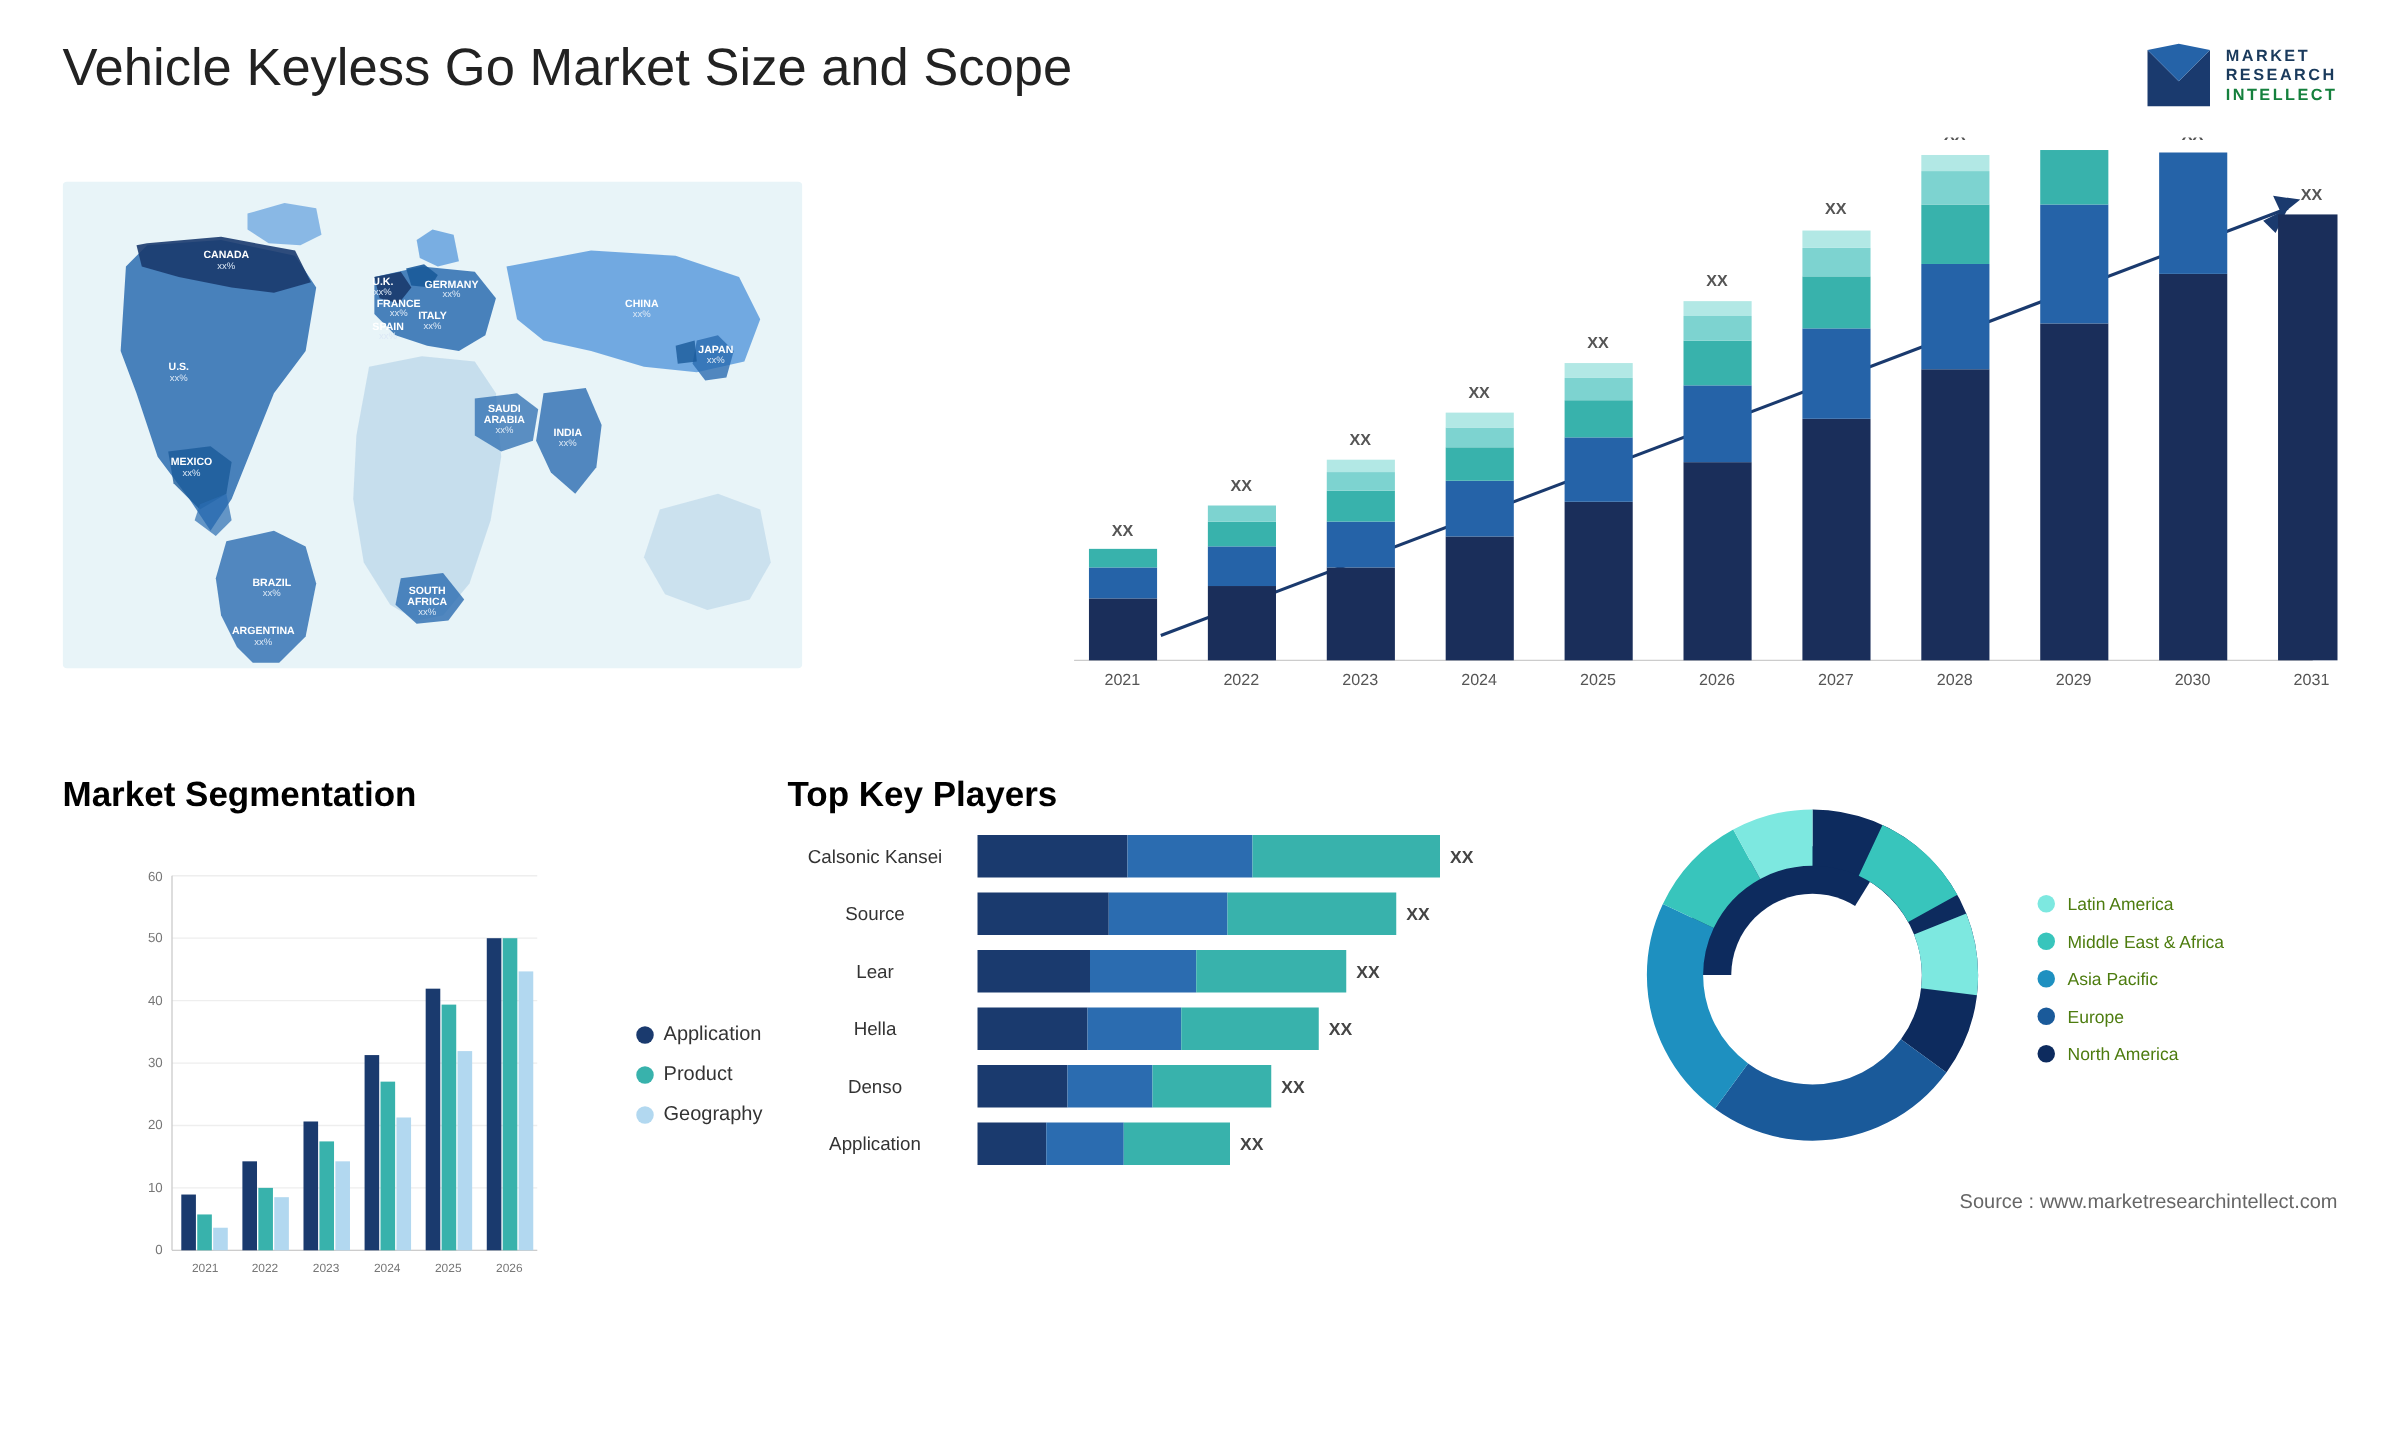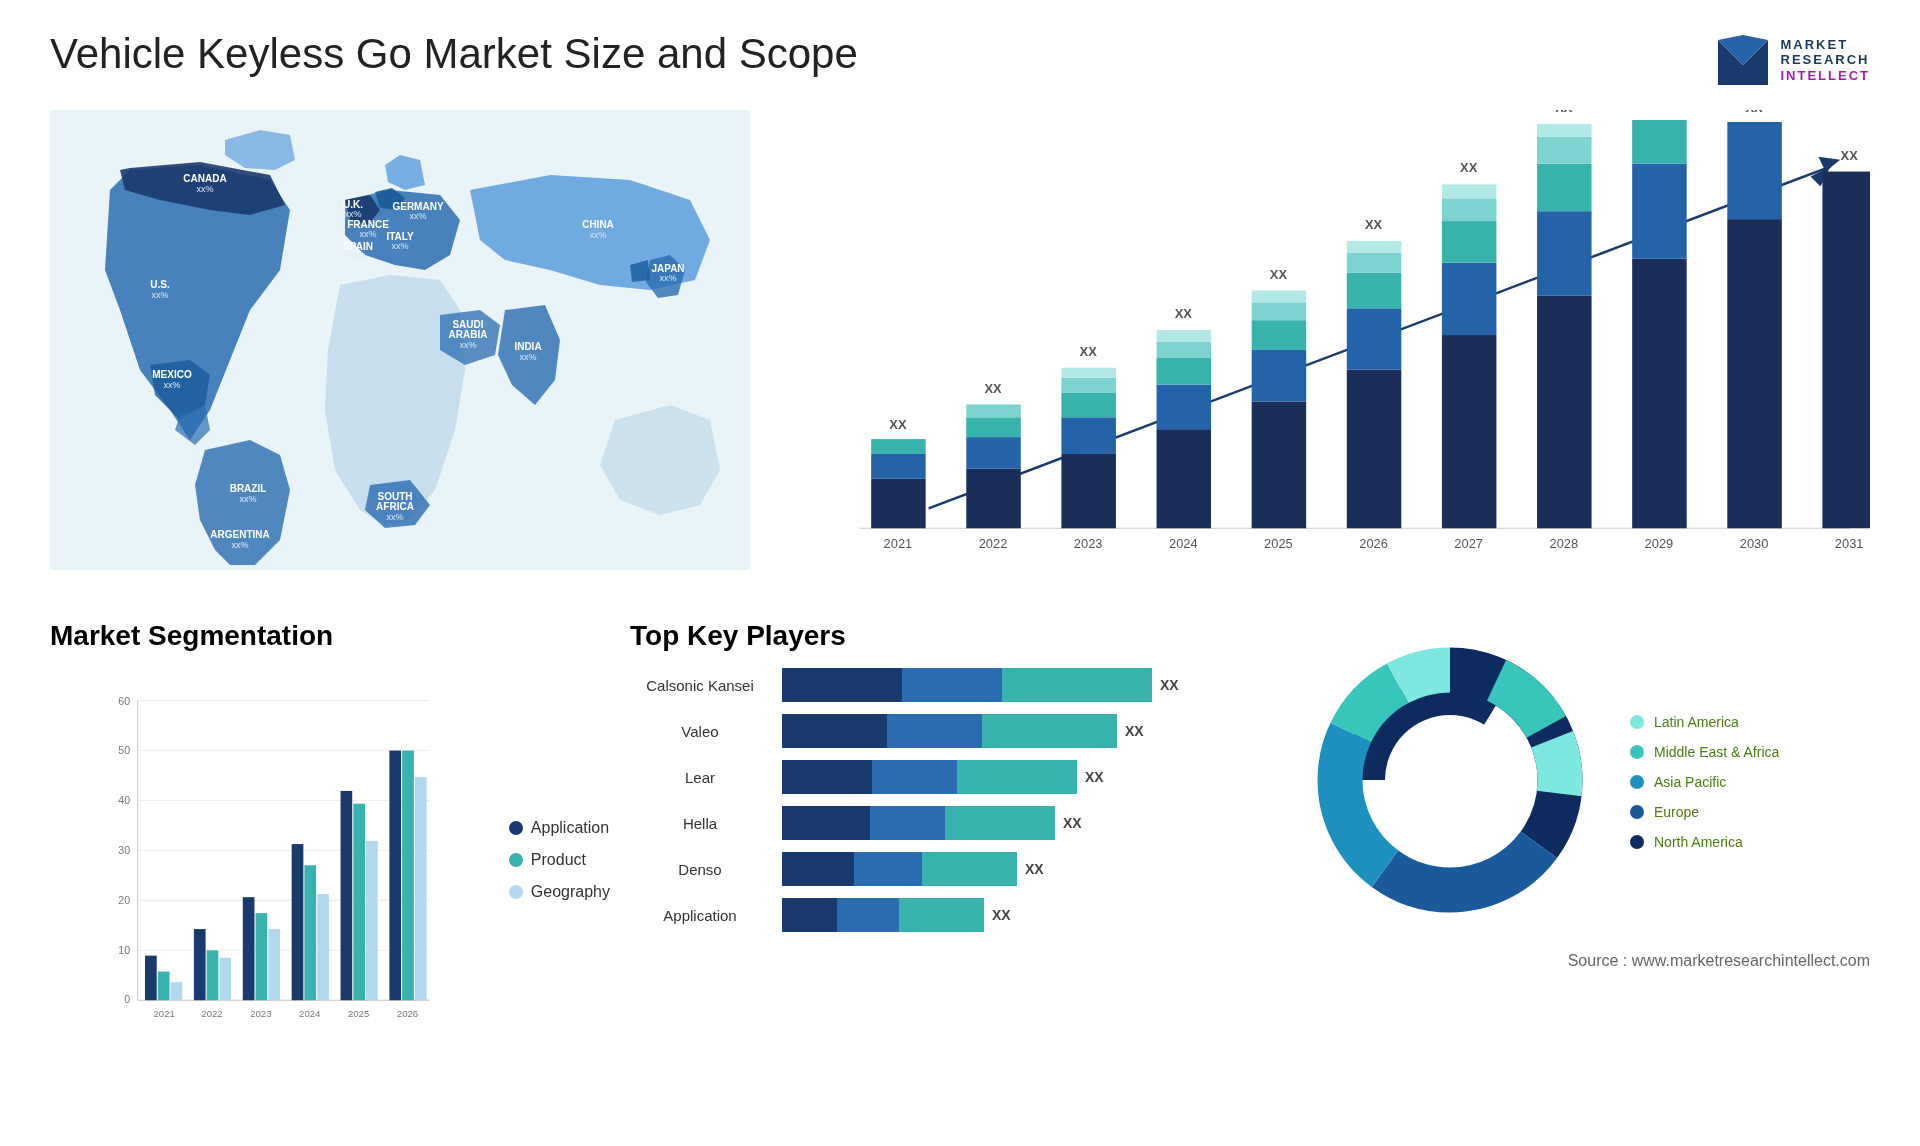--- a/index.html
+++ b/index.html
@@ -41,41 +41,41 @@
       width: 60px;
       height: 60px;
     }
     .logo-text {
       display: flex;
       flex-direction: column;
       line-height: 1.2;
     }
     .logo-text .line1 { font-size: 13px; font-weight: 700; color: #1a3a5c; letter-spacing: 2px; }
     .logo-text .line2 { font-size: 13px; font-weight: 700; color: #1a3a5c; letter-spacing: 2px; }
-    .logo-text .line3 { font-size: 13px; font-weight: 700; color: #a21caf; letter-spacing: 2px; }
+    .logo-text .line3 { font-size: 13px; font-weight: 700; color: #15803d; letter-spacing: 2px; }
 
     
     .top-row {
       display: flex;
       gap: 30px;
       margin-bottom: 30px;
       height: 480px;
     }
     .map-section {
       flex: 0 0 700px;
       position: relative;
     }
     .chart-section {
       flex: 1;
       position: relative;
     }
 
     
     .world-map-container {
-      width: 700px;
+      width: 592px;
       height: 460px;
       position: relative;
       overflow: hidden;
     }
     .world-map-svg {
       width: 100%;
       height: 100%;
     }
     .map-label {
       font-size: 10px;
@@ -522,21 +522,21 @@
             <div class="player-bar-inner">
               <div class="player-bar-seg1" style="width:120px;"></div>
               <div class="player-bar-seg2" style="width:100px;"></div>
               <div class="player-bar-seg3" style="width:150px;"></div>
             </div>
             <span class="player-value">XX</span>
           </div>
         </div>
 
         <div class="player-row">
-          <div class="player-name">Valeo</div>
+          <div class="player-name">Source</div>
           <div class="player-bar-wrap">
             <div class="player-bar-inner">
               <div class="player-bar-seg1" style="width:105px;"></div>
               <div class="player-bar-seg2" style="width:95px;"></div>
               <div class="player-bar-seg3" style="width:135px;"></div>
             </div>
             <span class="player-value">XX</span>
           </div>
         </div>
 

